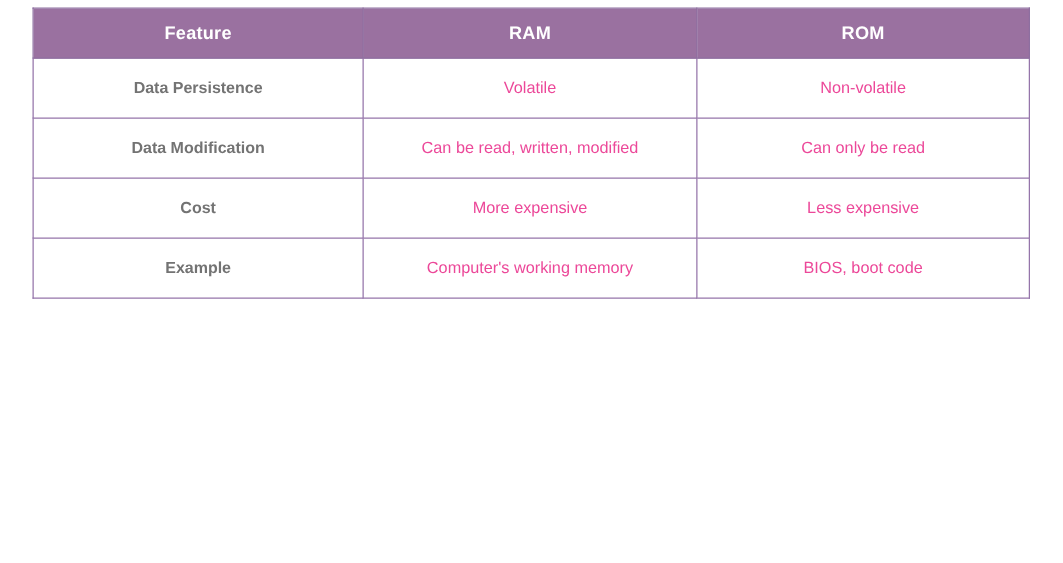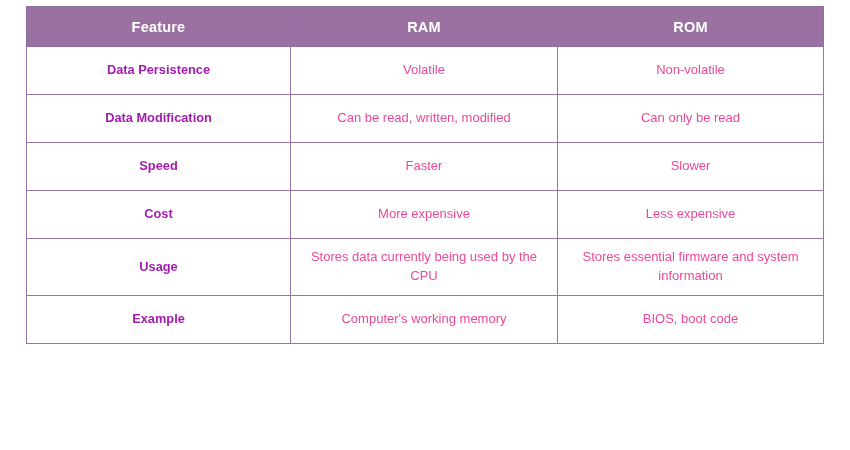--- a/index.html
+++ b/index.html
@@ -49,21 +49,21 @@
     vertical-align: middle;
     padding: 9px 12px;
     box-sizing: border-box;
     font-size: 13px;
     line-height: 1.45;
     color: #ec4899;
     height: 48px;
   }
   tbody td.feature-cell {
     font-weight: bold;
-    color: #a21caf;
+    color: #737373;
     font-size: 12.8px;
   }
   tbody tr.tall td { height: 55px; }
 </style>
 </head>
 <body>
 
 <div class="table-wrap">
   <table class="compare">
     <colgroup>
@@ -83,33 +83,23 @@
         <td class="feature-cell">Data Persistence</td>
         <td>Volatile</td>
         <td>Non-volatile</td>
       </tr>
       <tr>
         <td class="feature-cell">Data Modification</td>
         <td>Can be read, written, modified</td>
         <td>Can only be read</td>
       </tr>
       <tr>
-        <td class="feature-cell">Speed</td>
-        <td>Faster</td>
-        <td>Slower</td>
-      </tr>
-      <tr>
         <td class="feature-cell">Cost</td>
         <td>More expensive</td>
         <td>Less expensive</td>
-      </tr>
-      <tr class="tall">
-        <td class="feature-cell">Usage</td>
-        <td>Stores data currently being used by the CPU</td>
-        <td>Stores essential firmware and system information</td>
       </tr>
       <tr>
         <td class="feature-cell">Example</td>
         <td>Computer's working memory</td>
         <td>BIOS, boot code</td>
       </tr>
     </tbody>
   </table>
 </div>
 

